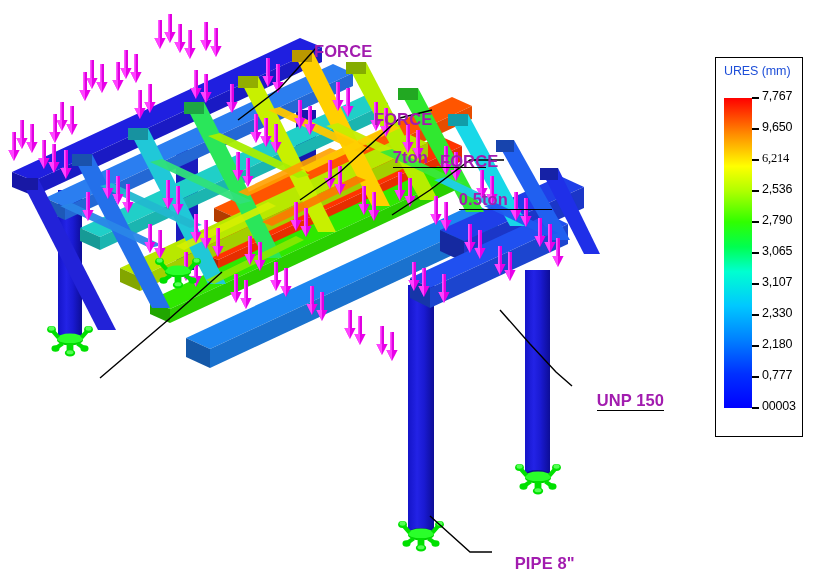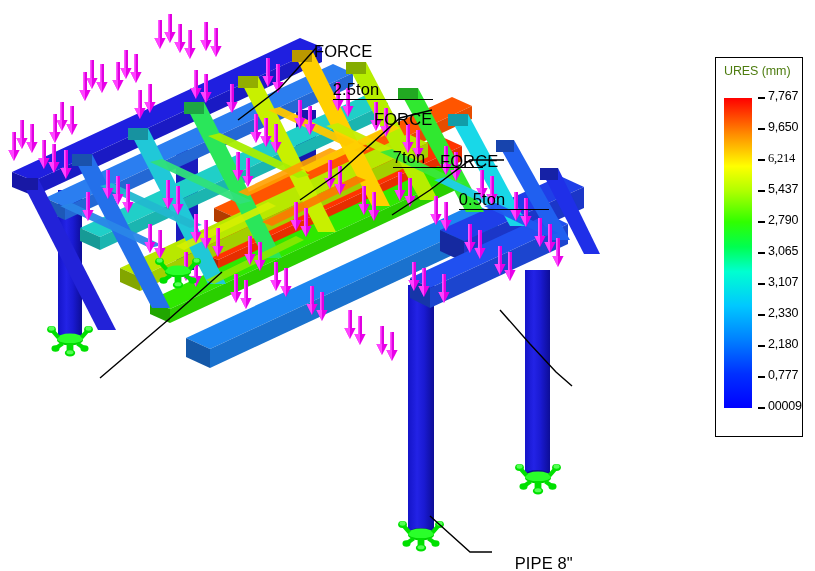--- a/index.html
+++ b/index.html
@@ -34,41 +34,41 @@
     height: 380px;
     border: 1.6px solid #000000;
     background: #ffffff;
     box-sizing: border-box;
   }
   #legend-title {
     position: absolute;
     left: 8px;
     top: 6px;
     font-size: 12.5px;
-    color: #4d7c0f;
+    color: #1d4ed8;
     white-space: nowrap;
     letter-spacing: -0.1px;
   }
   #legend-bar-wrap {
     position: absolute;
     left: 8px;
     top: 40px;
     width: 28px;
     height: 310px;
   }
   #legend-bar {
     position: absolute;
     left: 0;
     top: 0;
     width: 28px;
     height: 310px;
   }
   #legend-ticks {
     position: absolute;
-    left: 42px;
+    left: 36px;
     top: 40px;
     width: 46px;
     height: 310px;
   }
   .legend-tick {
     position: absolute;
     left: 0;
     height: 14px;
     width: 46px;
   }
@@ -85,25 +85,26 @@
     left: 10px;
     top: -2px;
     font-size: 12.5px;
     color: #000000;
     white-space: nowrap;
     letter-spacing: -0.2px;
   }
   
   .annot {
     position: absolute;
-    color: #000000;
+    color: #a21caf;
     font-size: 16.5px;
     line-height: 19px;
     white-space: pre;
     letter-spacing: 0.1px;
+    font-weight: bold;
   }
   .annot .l2 {
     display: inline-block;
   }
 </style>
 </head>
 <body>
 
 <div id="stage">
 
@@ -421,34 +422,36 @@
       <polyline points="432,110 400,118 340,172 300,200"></polyline>
       <polyline points="504,160 470,160 430,190 392,215"></polyline>
       <polyline points="100,378 168,320 222,272"></polyline>
       <polyline points="572,386 556,372 530,344 500,310"></polyline>
       <polyline points="492,552 470,552 430,516"></polyline>
     </g>
   </svg>
 
   <div class="annot" style="left:314px; top:4px;">
     <div>FORCE</div>
-    <div class="l2" style="border-bottom:1.6px solid #000; padding-right:54px;">2.5ton</div>
   </div>
 
   <div class="annot" style="left:374px; top:72px;">
     <div>FORCE</div>
     <div class="l2" style="border-bottom:1.6px solid #000; padding-right:58px;">7ton</div>
   </div>
 
   <div class="annot" style="left:440px; top:114px;">
     <div>FORCE</div>
     <div class="l2" style="border-bottom:1.6px solid #000; padding-right:44px;">0.5ton</div>
   </div>
 
 
+  <div class="annot" style="left:578px; top:372px;">
+    <div class="l2" style="border-bottom:1.6px solid #000;">UNP 150</div>
+  </div>
 
   <div class="annot" style="left:496px; top:535px;">
     <div class="l2" style="border-bottom:1.6px solid #000;">PIPE 8"</div>
   </div>
 
   <div id="legend">
     <div id="legend-title">URES (mm)</div>
     <div id="legend-bar-wrap">
       <svg id="legend-bar" viewBox="0 0 28 310" preserveAspectRatio="none">
         <rect x="0" y="0" width="28" height="310" fill="url(#jetGrad)"></rect>
@@ -462,21 +465,21 @@
         <div class="legend-tick" style="top: 24px;">
           <div class="dash"></div>
           <div class="val">9,650</div>
         </div>
         <div class="legend-tick" style="top: 55px; font-family: Liberation Serif, serif;">
           <div class="dash"></div>
           <div class="val">6,214</div>
         </div>
         <div class="legend-tick" style="top: 86px;">
           <div class="dash"></div>
-          <div class="val">5,437</div>
+          <div class="val">2,536</div>
         </div>
         <div class="legend-tick" style="top: 117px;">
           <div class="dash"></div>
           <div class="val">2,790</div>
         </div>
         <div class="legend-tick" style="top: 148px;">
           <div class="dash"></div>
           <div class="val">3,065</div>
         </div>
         <div class="legend-tick" style="top: 179px; text-align: center;">
@@ -490,18 +493,18 @@
         <div class="legend-tick" style="top: 241px;">
           <div class="dash"></div>
           <div class="val">2,180</div>
         </div>
         <div class="legend-tick" style="top: 272px; text-align: center;">
           <div class="dash"></div>
           <div class="val">0,777</div>
         </div>
         <div class="legend-tick" style="top: 303px;">
           <div class="dash"></div>
-          <div class="val">00009</div>
+          <div class="val">00003</div>
         </div>
       </div>
   </div>
 
 </div>
 
 </body></html>

